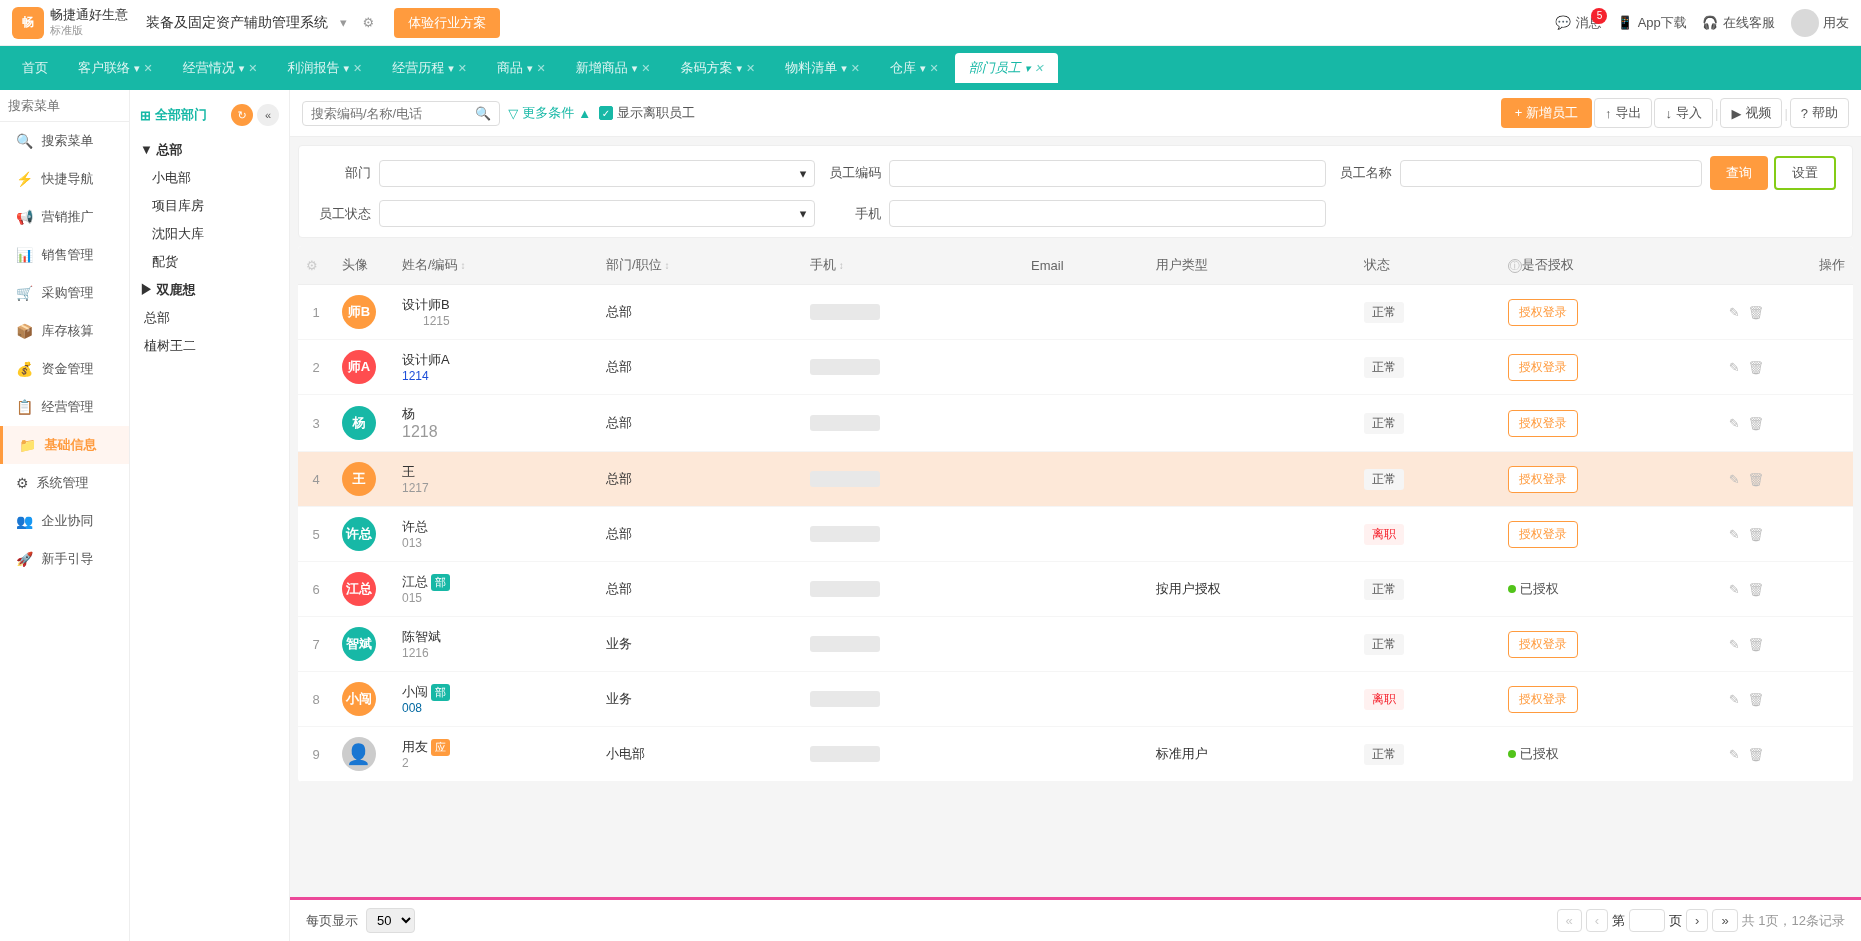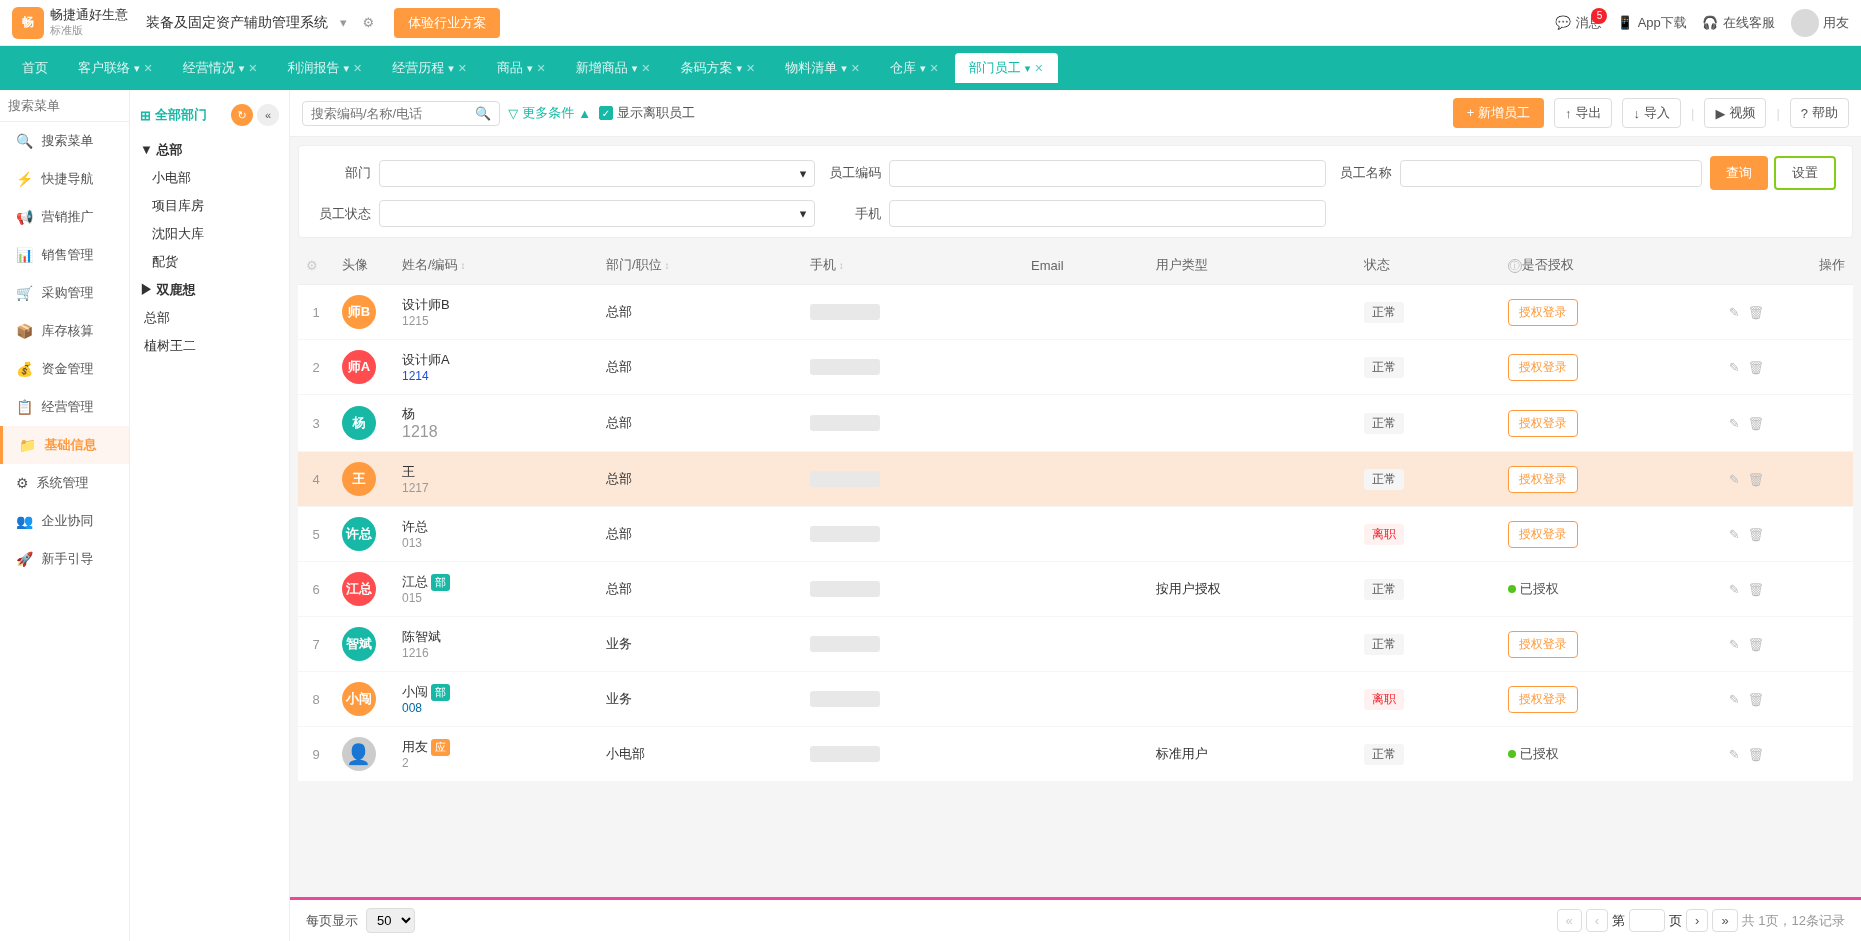--- a/index.html
+++ b/index.html
@@ -17,21 +17,21 @@
     .settings-icon { color: #999; margin-left: 8px; cursor: pointer; }
     .trial-btn { background: #ff9b3e; color: white; border: none; border-radius: 4px; padding: 6px 14px; cursor: pointer; font-size: 13px; margin-left: 12px; }
     .top-bar-right { display: flex; align-items: center; gap: 16px; color: #555; font-size: 13px; }
     .top-right-item { display: flex; align-items: center; gap: 4px; cursor: pointer; position: relative; }
     .badge { background: #f5222d; color: white; border-radius: 50%; width: 16px; height: 16px; font-size: 10px; display: flex; align-items: center; justify-content: center; position: absolute; top: -6px; right: -6px; }
     .user-avatar { width: 28px; height: 28px; background: #d9d9d9; border-radius: 50%; }
 
     
     .nav-tabs { height: 44px; background: #17b8a6; display: flex; align-items: center; padding: 0 8px; gap: 2px; overflow-x: auto; }
     .nav-tab { padding: 6px 14px; color: rgba(255,255,255,0.85); cursor: pointer; border-radius: 4px 4px 0 0; font-size: 13px; white-space: nowrap; display: flex; align-items: center; gap: 4px; }
-    .nav-tab.active { background: #fff; color: #17b8a6; }
+    .nav-tab.active { background: #fff; color: #17b8a6; font-style: italic; }
     .nav-tab .close-x { opacity: 0.7; font-size: 11px; }
     .nav-tab .arrow { font-size: 11px; }
 
     
     .main-layout { display: flex; height: calc(100vh - 90px); }
 
     
     .sidebar { width: 130px; background: #fff; border-right: 1px solid #eee; display: flex; flex-direction: column; overflow-y: auto; flex-shrink: 0; }
     .sidebar-search { padding: 8px; display: flex; align-items: center; border-bottom: 1px solid #eee; }
     .sidebar-search input { flex: 1; border: none; outline: none; font-size: 13px; color: #333; background: transparent; }
@@ -60,21 +60,21 @@
     .table-area { flex: 1; display: flex; flex-direction: column; overflow: hidden; background: #f5f5f5; }
 
     
     .toolbar { background: #fff; padding: 8px 12px; display: flex; align-items: center; gap: 8px; border-bottom: 1px solid #eee; flex-wrap: wrap; }
     .toolbar-search { display: flex; align-items: center; border: 1px solid #ddd; border-radius: 4px; padding: 4px 8px; gap: 4px; background: #fff; }
     .toolbar-search input { border: none; outline: none; font-size: 13px; width: 160px; }
     .toolbar-search-icon { color: #ccc; }
     .more-conditions { display: flex; align-items: center; gap: 4px; color: #17b8a6; cursor: pointer; font-size: 13px; }
     .show-resigned { display: flex; align-items: center; gap: 4px; color: #555; font-size: 13px; cursor: pointer; }
     .checkbox-custom { width: 14px; height: 14px; border: 1px solid #17b8a6; border-radius: 2px; background: #17b8a6; display: flex; align-items: center; justify-content: center; color: white; font-size: 10px; }
-    .toolbar-right { margin-left: auto; display: flex; align-items: center; gap: 10px; }
+    .toolbar-right { margin-left: auto; display: flex; align-items: center; gap: 2px; }
     .btn-add { background: #ff9b3e; color: white; border: none; border-radius: 4px; padding: 6px 14px; cursor: pointer; font-size: 13px; display: flex; align-items: center; gap: 4px; }
     .btn-secondary { background: #fff; color: #555; border: 1px solid #ddd; border-radius: 4px; padding: 5px 10px; cursor: pointer; font-size: 13px; display: flex; align-items: center; gap: 4px; }
     .toolbar-divider { color: #ddd; }
 
     
     .filter-bar { background: #fff; border: 1px solid #eee; border-radius: 4px; margin: 8px; padding: 10px 16px; display: grid; grid-template-columns: 1fr 1fr 1fr; gap: 10px; align-items: center; }
     .filter-item { display: flex; align-items: center; gap: 8px; }
     .filter-label { color: #555; font-size: 13px; white-space: nowrap; min-width: 56px; text-align: right; }
     .filter-select { flex: 1; border: 1px solid #ddd; border-radius: 4px; padding: 5px 8px; font-size: 13px; color: #333; background: #fff; display: flex; align-items: center; justify-content: space-between; cursor: pointer; }
     .filter-input { flex: 1; border: 1px solid #ddd; border-radius: 4px; padding: 5px 8px; font-size: 13px; color: #333; outline: none; }
@@ -387,21 +387,21 @@
           <tbody id="table-body">
               <tr>
     <td style="text-align:center;color:#999;">1</td>
     <td>
       <div class="avatar-circle" style="background:#ff9b3e;">
                     <span>师B</span>
                   </div>
     </td>
     <td>
       <div>设计师B</div>
-      <div style="color:#999;font-size:12px;">1215</div>
+      <div style="color:#999;font-size:12px;margin-left:21px;">1215</div>
     </td>
     <td>总部</td>
     <td><span class="phone-blur"></span></td>
     <td></td>
     <td></td>
     <td>
       <span class="status-normal">正常</span>
     </td>
     <td><button class="btn-auth">授权登录</button></td>
     <td>

